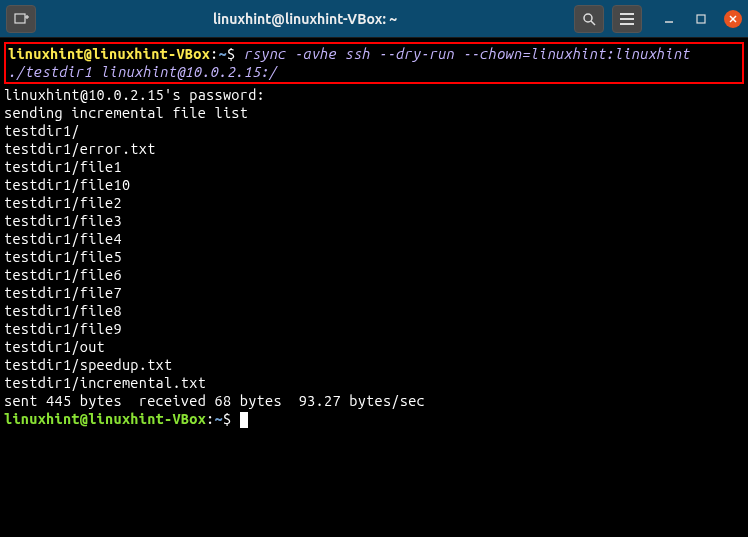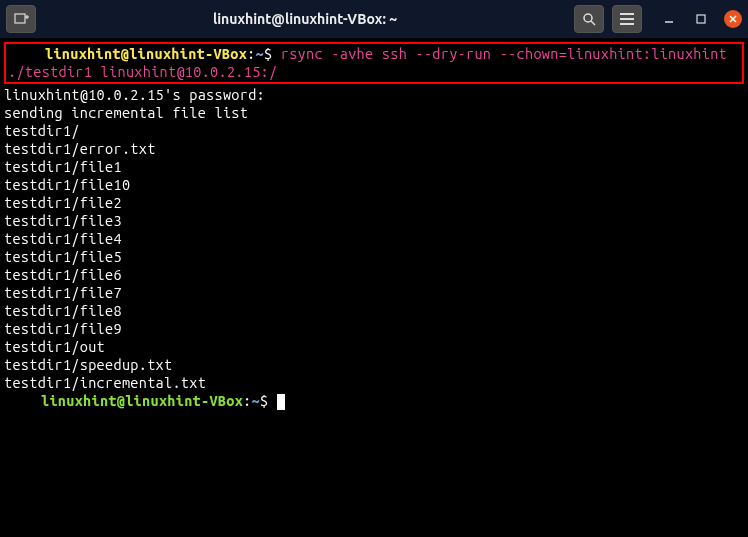--- a/index.html
+++ b/index.html
@@ -10,21 +10,21 @@
     body {
       width: 748px;
       height: 537px;
       background: #2d2d2d;
       font-family: 'Ubuntu Mono', 'DejaVu Sans Mono', monospace;
       font-size: 14px;
       overflow: hidden;
     }
     .titlebar {
       height: 38px;
-      background: #0f172a;
+      background: #0c4a6e;
       display: flex;
       align-items: center;
       padding: 0 6px;
       border-bottom: 1px solid #1a1a1a;
     }
     .titlebar-left {
       display: flex;
       align-items: center;
     }
     .new-tab-btn {
@@ -102,35 +102,35 @@
     }
     .highlight-box {
       border: 2px solid #ff0000;
       padding: 1px 2px;
       margin-bottom: 2px;
     }
     .prompt-user {
       color: #4e9a06;
       color: #8ae234;
       font-weight: bold;
-      margin-left: 37px;
     }
     .prompt-user.yellow {
       color: #c4a000;
       color: #fce94f;
     }
     .prompt-path {
       color: #729fcf;
       font-weight: bold;
     }
     .prompt-dollar {
       color: #ffffff;
     }
     .cmd-text {
-      color: #ec4899;
+      color: #c4b5fd;
+      font-style: italic;
     }
     .output-line {
       color: #ffffff;
       white-space: pre;
     }
     .cursor {
       background: #ffffff;
       display: inline-block;
       width: 8px;
       height: 16px;
@@ -219,17 +219,18 @@
   <div class="output-line">testdir1/file4</div>
   <div class="output-line">testdir1/file5</div>
   <div class="output-line">testdir1/file6</div>
   <div class="output-line">testdir1/file7</div>
   <div class="output-line">testdir1/file8</div>
   <div class="output-line">testdir1/file9</div>
   <div class="output-line">testdir1/out</div>
   <div class="output-line">testdir1/speedup.txt</div>
   <div class="output-line">testdir1/incremental.txt</div>
   <div class="output-line"></div>
+  <div class="output-line">sent 445 bytes  received 68 bytes  93.27 bytes/sec</div>
   <div>
     <span class="prompt-user">linuxhint@linuxhint-VBox</span><span class="prompt-dollar">:</span><span class="prompt-path">~</span><span class="prompt-dollar">$</span>
     <span class="cursor"></span>
   </div>
 </div>
 
 </body></html>

